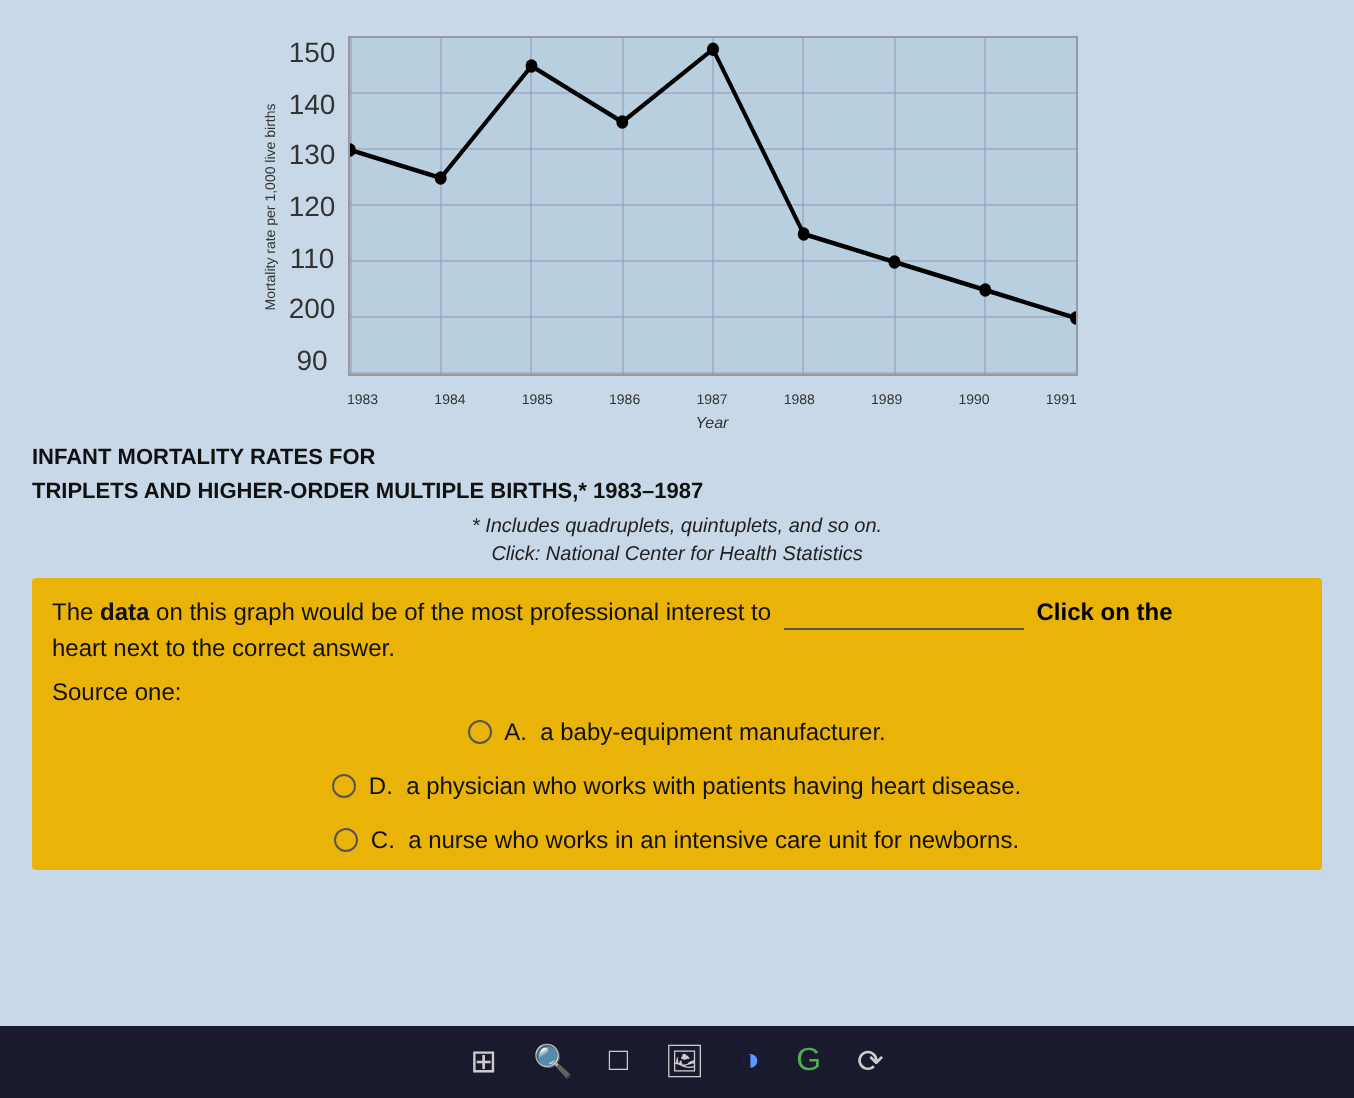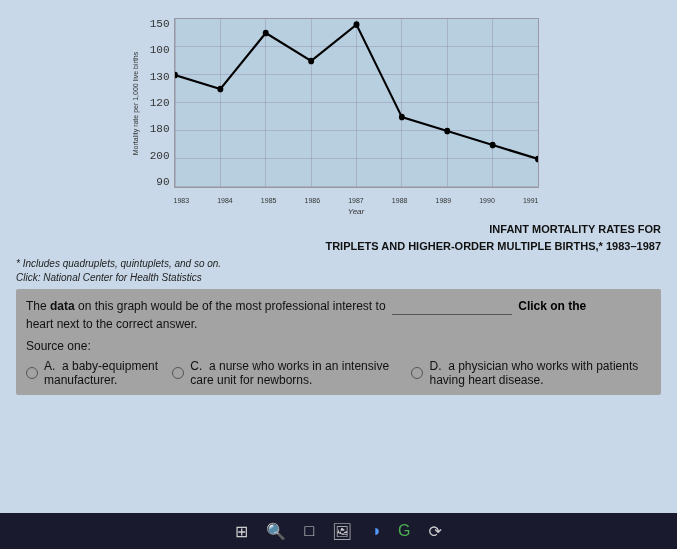--- a/index.html
+++ b/index.html
@@ -67,26 +67,25 @@
       position: absolute;
       left: 14px;
       top: 10px;
       bottom: 30px;
       width: 30px;
       display: flex;
       flex-direction: column-reverse;
       justify-content: space-between;
     }
     .y-tick {
-      font-size: 11px;
+      font-size: 14px;
       color: #333;
-      text-align: right;
+      text-align: center;
       width: 100%;
       padding-right: 3px;
-      font-family: Liberation Mono, monospace;
     }
     
     .x-ticks {
       position: absolute;
       bottom: 14px;
       left: 45px;
       right: 10px;
       display: flex;
       justify-content: space-between;
     }
@@ -99,36 +98,36 @@
       position: absolute;
       bottom: 2px;
       left: 45px;
       right: 10px;
       text-align: center;
       font-size: 8px;
       color: #333;
       font-style: italic;
     }
     .chart-title {
-      text-align: right;
+      text-align: left;
       font-size: 11px;
       font-weight: bold;
       color: #111;
       line-height: 1.4;
       margin-bottom: 2px;
     }
     .chart-subtitle {
-      text-align: left;
+      text-align: center;
       font-size: 10px;
       color: #222;
       line-height: 1.4;
       font-style: italic;
     }
     .question-area {
-      background: #a3a3a3;
+      background: #eab308;
       padding: 8px 10px;
       margin-top: 4px;
       border-radius: 2px;
     }
     .question-text {
       font-size: 12px;
       color: #111;
       margin-bottom: 6px;
       line-height: 1.5;
     }
@@ -146,22 +145,23 @@
       font-weight: bold;
       color: #000;
     }
     .select-label {
       font-size: 12px;
       color: #111;
       margin-bottom: 6px;
     }
     .options-list {
       display: flex;
-      flex-direction: row;
-      gap: 1px;
+      flex-direction: column;
+      gap: 13px;
+      align-items: center;
     }
     .option-item {
       display: flex;
       align-items: center;
       gap: 6px;
       font-size: 12px;
       color: #111;
       cursor: pointer;
     }
     .option-radio {
@@ -214,24 +214,24 @@
   <div class="chart-container">
     <div class="chart-area">
 
       <div class="y-axis-label">
         <span>Mortality rate per 1,000 live births</span>
       </div>
 
       <div class="y-ticks">
         <div class="y-tick">90</div>
         <div class="y-tick">200</div>
-        <div class="y-tick">180</div>
+        <div class="y-tick">110</div>
         <div class="y-tick">120</div>
         <div class="y-tick">130</div>
-        <div class="y-tick">100</div>
+        <div class="y-tick">140</div>
         <div class="y-tick">150</div>
       </div>
 
       <div class="chart-inner">
 
         <div class="grid-line-h" style="bottom:0%"></div>
         <div class="grid-line-h" style="bottom:16.67%"></div>
         <div class="grid-line-h" style="bottom:33.33%"></div>
         <div class="grid-line-h" style="bottom:50%"></div>
         <div class="grid-line-h" style="bottom:66.67%"></div>
@@ -291,25 +291,25 @@
       <span>heart next to the correct answer.</span>
     </div>
     <div class="select-label">Source one:</div>
     <div class="options-list">
       <div class="option-item">
         <div class="option-radio"></div>
         <span>A. &nbsp;a baby-equipment manufacturer.</span>
       </div>
       <div class="option-item">
         <div class="option-radio"></div>
-        <span>C. &nbsp;a nurse who works in an intensive care unit for newborns.</span>
+        <span>D. &nbsp;a physician who works with patients having heart disease.</span>
       </div>
       <div class="option-item">
         <div class="option-radio"></div>
-        <span>D. &nbsp;a physician who works with patients having heart disease.</span>
+        <span>C. &nbsp;a nurse who works in an intensive care unit for newborns.</span>
       </div>
     </div>
   </div>
 </div>
 
 <div class="taskbar">
   <span class="taskbar-icon">⊞</span>
   <span class="taskbar-icon">🔍</span>
   <span class="taskbar-icon">□</span>
   <span class="taskbar-icon">🖼</span>

